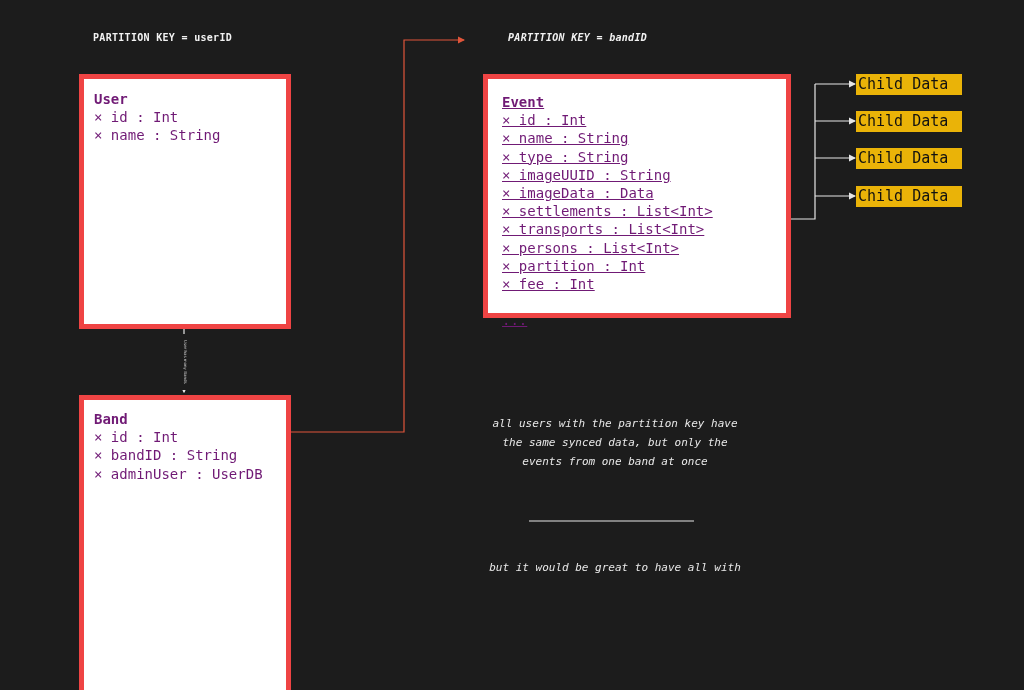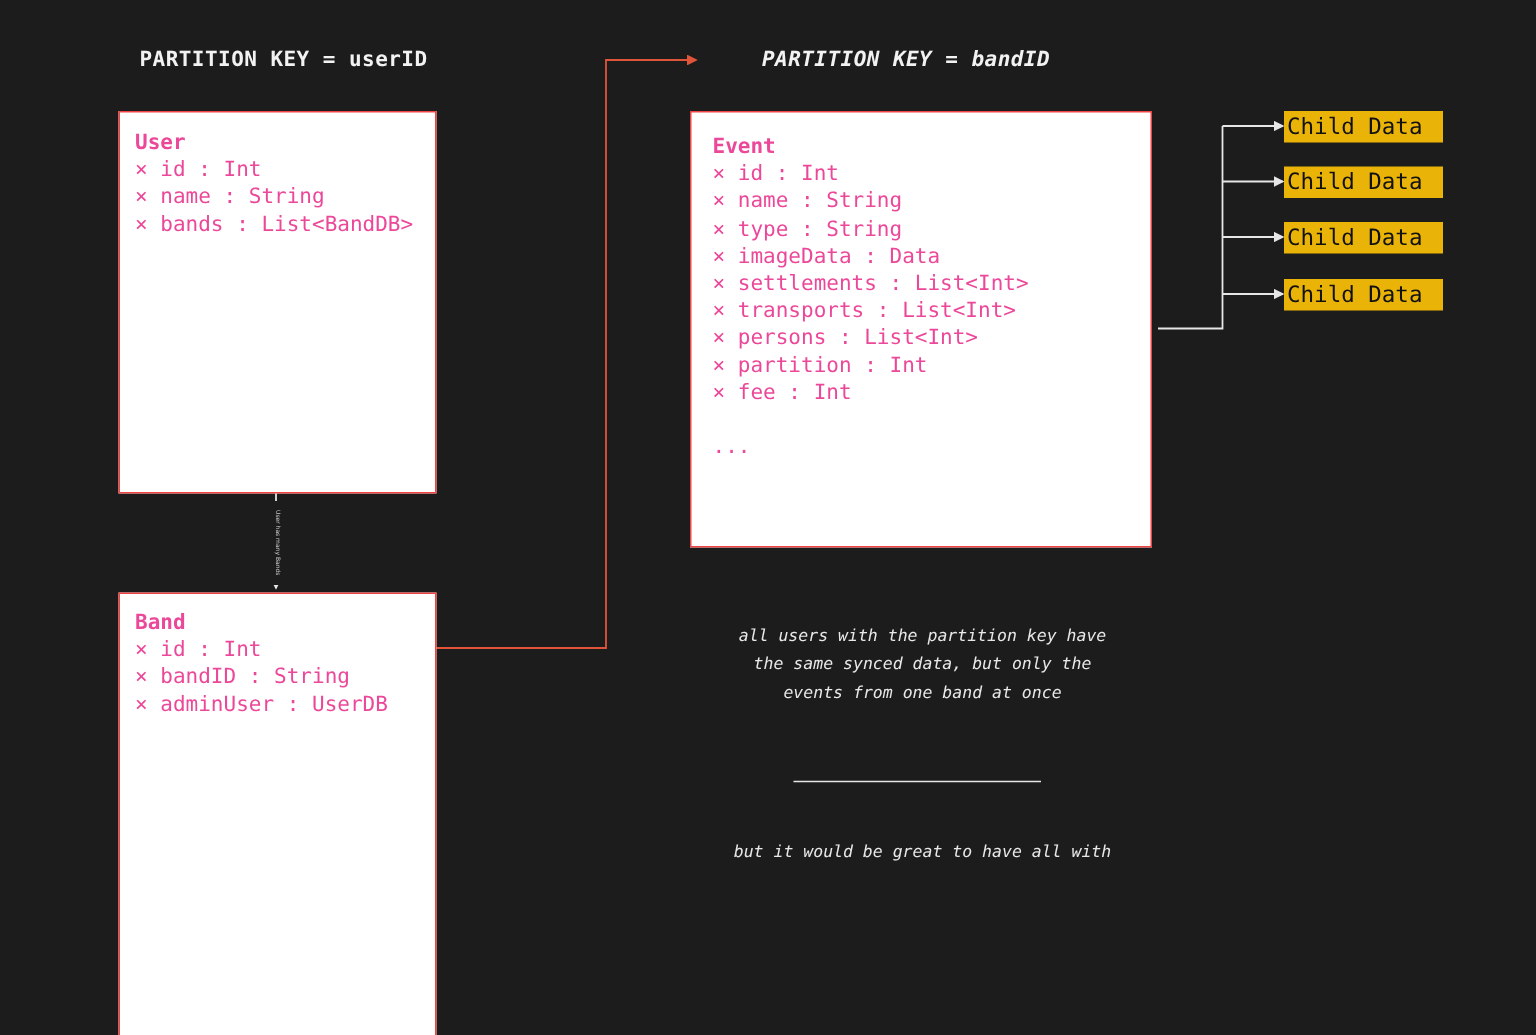--- a/index.html
+++ b/index.html
@@ -1,19 +1,19 @@
 <!DOCTYPE html>
 <html><head>
 <meta charset="utf-8">
 <style>
   html, body { margin:0; padding:0; }
   body { width:1024px; height:690px; background:#1c1c1c; position:relative; overflow:hidden;
          font-family:"DejaVu Sans Mono","Liberation Mono",monospace; }
-  .heading { position:absolute; color:#f2f2f2; font-weight:bold; font-size:14px; letter-spacing:0.3px; }
-  .box { position:absolute; background:#fff; border:1px solid #ef4444; box-sizing:border-box; color:#ec4899; font-size:14px; }
+  .heading { position:absolute; color:#f2f2f2; font-weight:bold; font-size:10px; letter-spacing:0.3px; }
+  .box { position:absolute; background:#fff; border:5px solid #ef4444; box-sizing:border-box; color:#701a75; font-size:14px; }
   .box .title { font-weight:bold; }
   .box .line { height:18.2px; line-height:18.2px; white-space:pre; }
   .child { position:absolute; background:#eab308; color:#111; font-size:15px; height:21px; line-height:21px;
            width:106px; padding-left:2px; box-sizing:border-box; white-space:pre; }
   .note { position:absolute; color:#e8e8e8; font-style:italic; font-size:11px; text-align:center; line-height:19px; }
   svg.wires { position:absolute; left:0; top:0; }
   .vlabel { position:absolute; left:180px; top:334px; width:8px; height:56px; font-size:4px; color:#ccc;
             writing-mode:vertical-rl; text-align:center; font-family:"DejaVu Sans",sans-serif; overflow:hidden; background:#1c1c1c; }
 </style>
 </head>
@@ -44,35 +44,35 @@
 
 <div class="vlabel">User has many Bands</div>
 
 <div class="heading" style="left:93px; top:32px;">PARTITION KEY = userID</div>
 <div class="heading" style="left:508px; top:32px;font-style:italic;">PARTITION KEY = bandID</div>
 
 <div class="box" style="left:79px; top:74px; width:212px; height:255px; padding:11px 0 0 10px;">
   <div class="line title">User</div>
   <div class="line">× id : Int</div>
   <div class="line">× name : String</div>
-  <div class="line">× bands : List&lt;BandDB&gt;</div>
 </div>
 
 <div class="box" style="left:79px; top:395px; width:212px; height:320px; padding:10px 0 0 10px;">
   <div class="line title">Band</div>
   <div class="line">× id : Int</div>
   <div class="line">× bandID : String</div>
   <div class="line">× adminUser : UserDB</div>
 </div>
 
-<div class="box" style="left:460px; top:74px; width:308px; height:291px; padding:14px 0 0 14px;">
+<div class="box" style="left:483px; top:74px; width:308px; height:244px; padding:14px 0 0 14px;text-decoration:underline;">
   <div class="line title">Event</div>
   <div class="line">× id : Int</div>
   <div class="line">× name : String</div>
   <div class="line">× type : String</div>
+  <div class="line">× imageUUID : String</div>
   <div class="line">× imageData : Data</div>
   <div class="line">× settlements : List&lt;Int&gt;</div>
   <div class="line">× transports : List&lt;Int&gt;</div>
   <div class="line">× persons : List&lt;Int&gt;</div>
   <div class="line">× partition : Int</div>
   <div class="line">× fee : Int</div>
   <div class="line" style="margin-top:18px;">...</div>
 </div>
 
 <div class="child" style="left:856px; top:74px;">Child Data</div>

